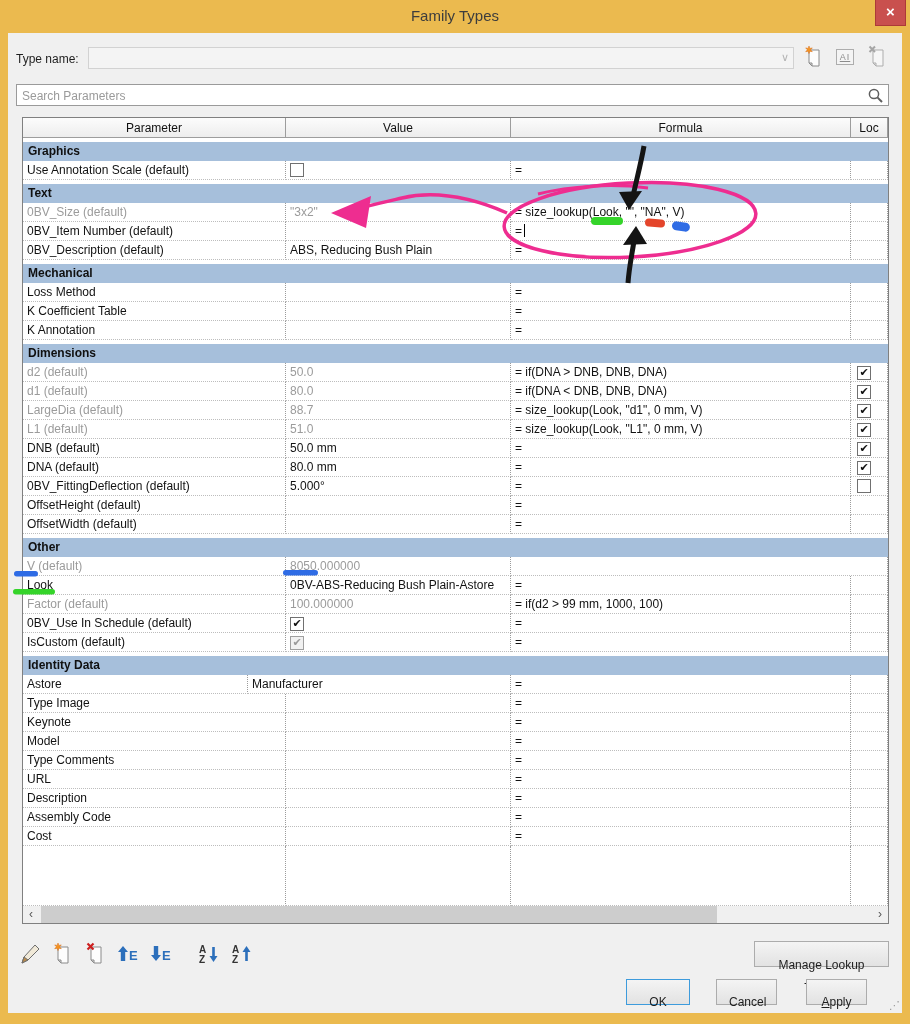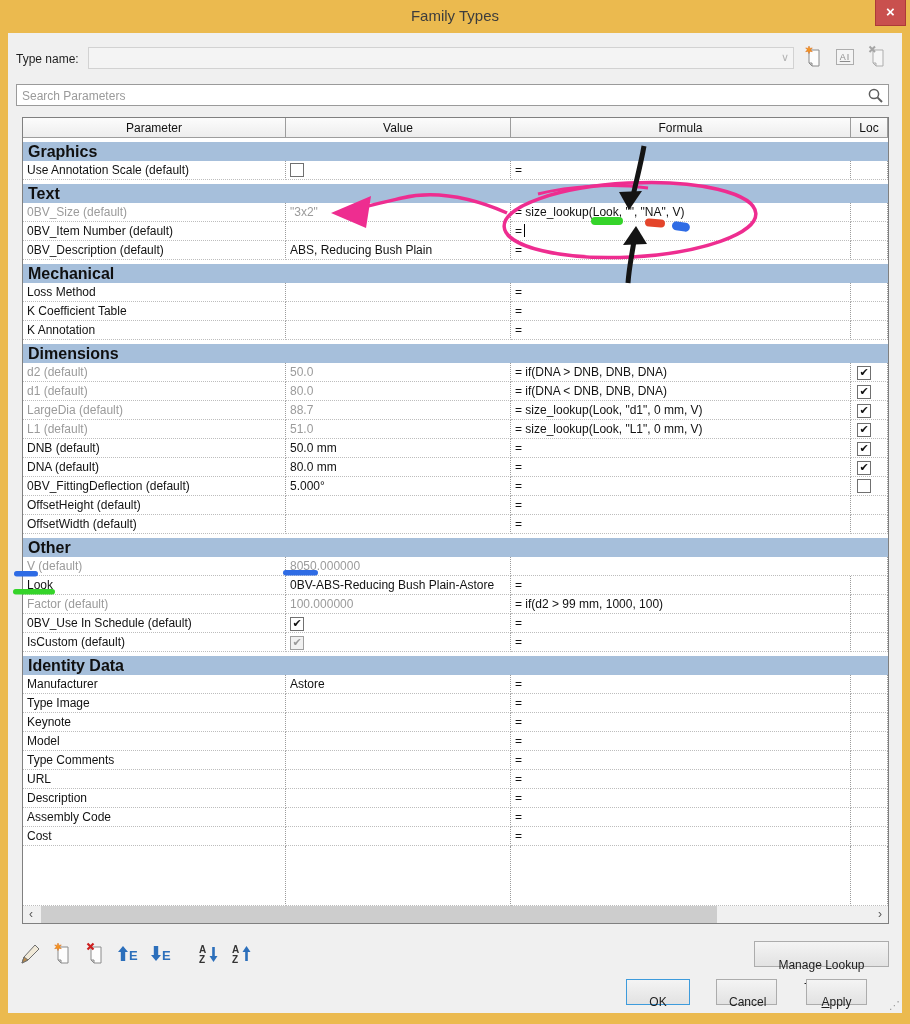--- a/index.html
+++ b/index.html
@@ -31,21 +31,21 @@
   #search-icon{position:absolute;right:4px;top:2px;}
   
   #tablewrap{position:absolute;left:14px;top:84px;width:867px;height:807px;border:1px solid #808080;
              background:#fff;box-sizing:border-box;display:flex;flex-direction:column;overflow:hidden;}
   .trow{display:flex;flex:none;}
   .hcell{background:linear-gradient(#FCFCFC,#EDEDED);border-right:1px solid #9D9D9D;
          border-bottom:1px solid #9D9D9D;height:20px;line-height:20px;text-align:center;
          font-size:12px;color:#111;box-sizing:border-box;}
   .c0{width:263px;} .c1{width:225px;} .c2{width:340px;} .c3{flex:1;}
   .gap{height:4px;flex:none;background:#fff;}
-  .band{height:19px;line-height:19px;flex:none;background:#A6BFDB;font-weight:bold;font-size:16px;
+  .band{height:19px;line-height:19px;flex:none;background:#A6BFDB;font-weight:bold;font-size:12px;
         color:#101010;padding-left:5px;}
   .row{height:19px;}
   .cell{border-right:1px dotted #9B9B9B;border-bottom:1px dotted #BDBDBD;font-size:12px;
         line-height:18px;padding-left:4px;white-space:nowrap;overflow:hidden;box-sizing:border-box;
         color:#121212;}
   .gray{color:#9B9B9B;}
   .cb{width:12px;height:12px;border:1px solid #707070;background:#fff;font-size:11px;
       line-height:11px;display:inline-block;text-align:center;margin-top:2px;color:#111;
       box-sizing:content-box;}
   .cb.checked_disabled{background:#F1F1F1;color:#9a9a9a;border-color:#9f9f9f;}
@@ -261,22 +261,22 @@
           </div>
           <div class="trow row">
             <div class="cell c0">IsCustom (default)</div>
             <div class="cell c1"><div class="cb checked_disabled">✔</div></div>
             <div class="cell c2">=</div>
             <div class="cell c3"></div>
           </div>
           <div class="gap"></div>
           <div class="band">Identity Data</div>
           <div class="trow row">
+            <div class="cell c1">Astore</div>
             <div class="cell c0">Manufacturer</div>
-            <div class="cell c1">Astore</div>
             <div class="cell c2">=</div>
             <div class="cell c3"></div>
           </div>
           <div class="trow row">
             <div class="cell c0">Type Image</div>
             <div class="cell c1"></div>
             <div class="cell c2">=</div>
             <div class="cell c3"></div>
           </div>
           <div class="trow row">

